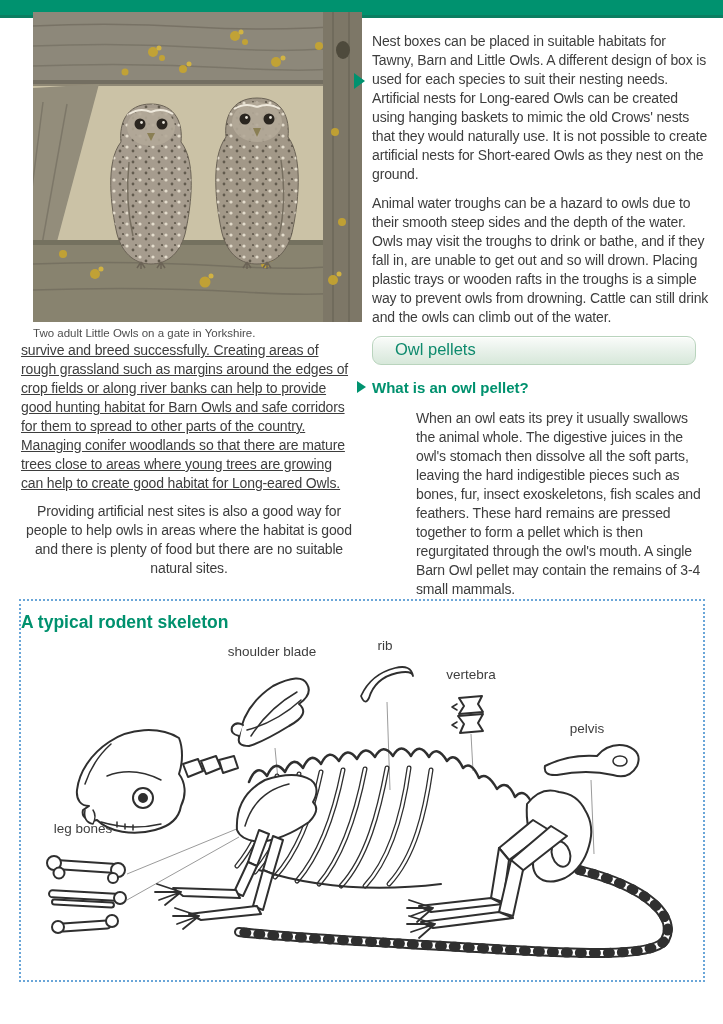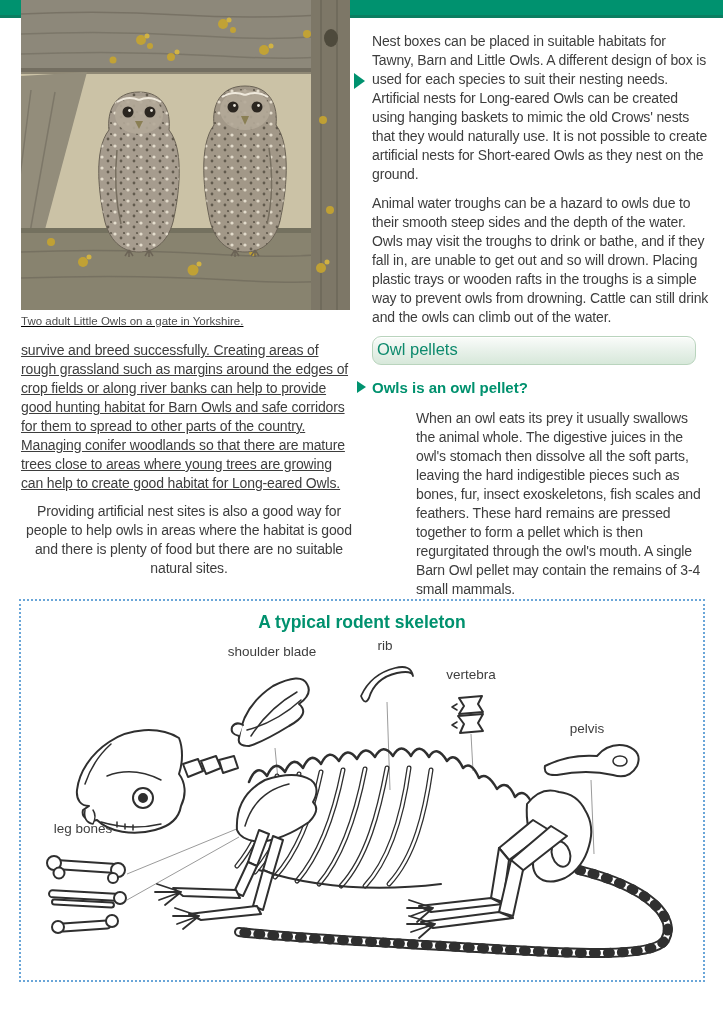--- a/index.html
+++ b/index.html
@@ -2,50 +2,50 @@
 <html><head>
 <meta charset="utf-8">
 <style>
   html,body { margin:0; padding:0; background:#ffffff; }
   body { font-family:"Liberation Sans", sans-serif; }
   .page { position:relative; width:723px; height:1024px; background:#ffffff; overflow:hidden; }
 
   .top-bar { position:absolute; left:0; top:0; width:723px; height:18px;
              background:#00926F; border-bottom:3px solid #0B7E61; box-sizing:border-box; }
 
-  .photo-figure { position:absolute; left:21px; top:0; width:329px; margin:0;text-decoration:underline; }
+  .photo-figure { position:absolute; left:21px; top:0; width:329px; margin:12px; }
   .photo { width:329px; height:310px; display:block; }
   .photo-caption { display:block; margin-top:5px; font-size:11.5px; color:#4e4e4e; }
 
   .body-text { margin:0; font-size:14px; line-height:19px; color:#3d3d3d; letter-spacing:-0.15px; }
 
   .p-left-1 { position:absolute; left:21px; top:341px; width:336px;text-decoration:underline; }
   .p-left-2 { position:absolute; left:21px; top:502px; width:336px;text-align:center; }
 
   .right-col { position:absolute; left:372px; top:32px; width:338px; }
   .para-marker-wrap { position:relative; }
   .arrow-marker { position:absolute; left:-18px; top:41px; width:0; height:0;
                   border-top:8px solid transparent; border-bottom:8px solid transparent;
                   border-left:11px solid #00926F; }
   .rp2 { margin-top:10px; }
   .rp3 { margin-top:13px;margin-left:44px; }
 
   .section-pill { margin-top:9px; margin-right:14px;
                   background:linear-gradient(180deg,#fafcfa 0%, #e6f0e8 55%, #d7e8da 100%);
                   border:1px solid #b9d4bd; border-radius:9px;
-                  padding:3px 13px 5px 4px; box-shadow:inset 0 1px 0 #ffffff;
+                  padding:3px 13px 5px 22px; box-shadow:inset 0 1px 0 #ffffff;
                   color:#0E8A6D; font-size:16.5px; }
   .subheading { position:relative; margin:14px 0 0 0; color:#00916E; font-size:15px; font-weight:bold; }
   .arrow-bullet { position:absolute; left:-15px; top:2px; width:0; height:0;
                   border-top:6px solid transparent; border-bottom:6px solid transparent;
                   border-left:9px solid #00926F; }
 
   .diagram-box { position:absolute; left:19px; top:599px; width:686px; height:383px;
                  border:2px dotted #6AA6D8; box-sizing:border-box; }
-  .diagram-title { margin-top:11px; text-align:center; color:#00916E; font-weight:bold; font-size:17.5px; }
+  .diagram-title { margin-top:11px; text-align:left; color:#00916E; font-weight:bold; font-size:17.5px; }
   .diagram-svg { position:absolute; left:0; top:33px; width:682px; height:344px; }
 
   .skel-label { font-size:13.5px; fill:#3e3e3e; }
 </style>
 </head>
 <body>
 
 <div class="page">
 
   <div class="top-bar"></div>
@@ -146,21 +146,21 @@
       <p class="body-text">Nest boxes can be placed in suitable habitats for Tawny, Barn and Little Owls. A different design of box is used for each species to suit their nesting needs. Artificial nests for Long-eared Owls can be created using hanging baskets to mimic the old Crows' nests that they would naturally use. It is not possible to create artificial nests for Short-eared Owls as they nest on the ground.</p>
     </div>
     <p class="body-text rp2">Animal water troughs can be a hazard to owls due to their smooth steep sides and the depth of the water. Owls may visit the troughs to drink or bathe, and if they fall in, are unable to get out and so will drown. Placing plastic trays or wooden rafts in the troughs is a simple way to prevent owls from drowning. Cattle can still drink and the owls can climb out of the water.</p>
 
     <div class="section-pill">
       <span>Owl pellets</span>
     </div>
 
     <h3 class="subheading">
       <span class="arrow-bullet"></span>
-      <span>Owls is an owl pellet?</span>
+      <span>What is an owl pellet?</span>
     </h3>
 
     <p class="body-text rp3">When an owl eats its prey it usually swallows the animal whole. The digestive juices in the owl's stomach then dissolve all the soft parts, leaving the hard indigestible pieces such as bones, fur, insect exoskeletons, fish scales and feathers. These hard remains are pressed together to form a pellet which is then regurgitated through the owl's mouth. A single Barn Owl pellet may contain the remains of 3-4 small mammals.</p>
   </div>
 
   <div class="diagram-box">
     <div class="diagram-title">A typical rodent skeleton</div>
 
     <svg class="diagram-svg" viewBox="0 0 682 344">
 

